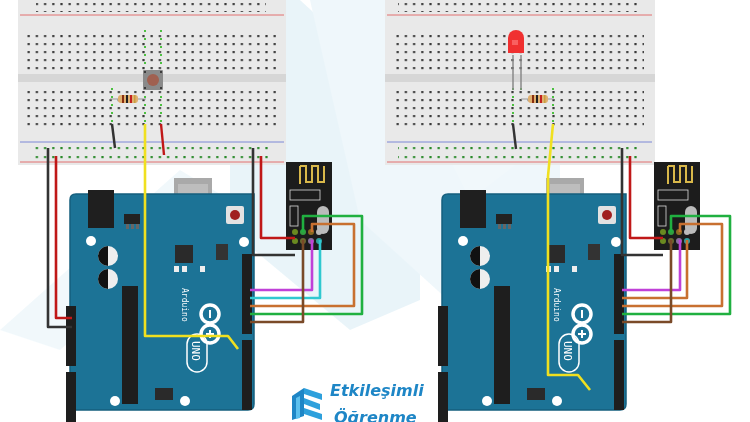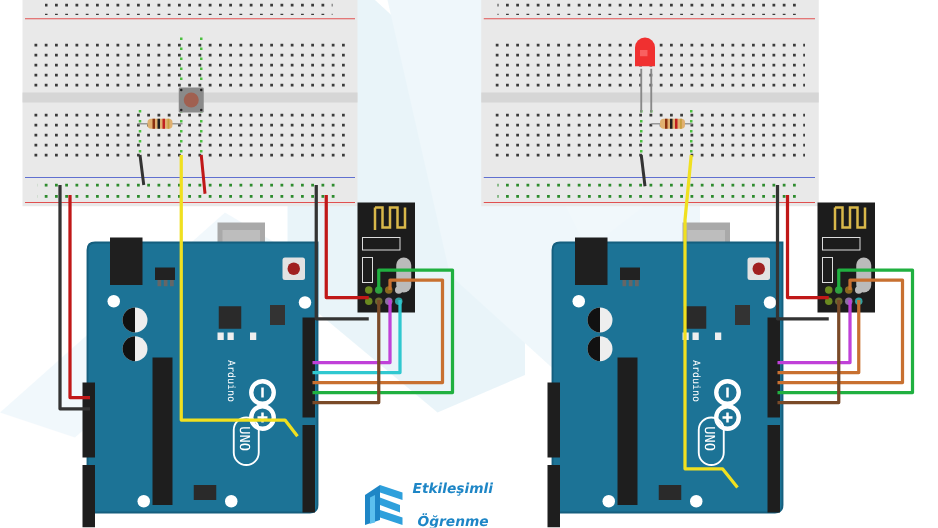--- a/index.html
+++ b/index.html
@@ -1,19 +1,19 @@
 <!DOCTYPE html>
 <html><head>
   <meta charset="utf-8">
   <style>
     html,body{margin:0;padding:0;}
     body{width:750px;height:422px;overflow:hidden;background:#ffffff;position:relative;font-family:"Liberation Sans",sans-serif;}
     .stage{position:absolute;left:0;top:0;width:750px;height:422px;}
     .logo{position:absolute;left:290px;top:383px;width:110px;height:38px;}
-    .logo-text{position:absolute;left:40px;top:0;font-family:"DejaVu Sans",sans-serif;font-weight:bold;font-style:italic;font-size:11px;line-height:16px;color:#1e86c6;text-align:right;}
+    .logo-text{position:absolute;left:40px;top:0;font-family:"DejaVu Sans",sans-serif;font-weight:bold;font-style:italic;font-size:16px;line-height:16px;color:#1e86c6;text-align:right;}
     svg text{font-family:"DejaVu Sans Mono",monospace;}
   </style>
 </head>
 <body>
 
 <div class="stage">
 <svg width="750" height="422" viewBox="0 0 750 422" xmlns="http://www.w3.org/2000/svg">
   <defs>
     <pattern id="holes" x="0" y="0" width="8.2" height="8" patternUnits="userSpaceOnUse">
       <rect x="3" y="3" width="2.2" height="2.2" fill="#3a3a3a"></rect>

